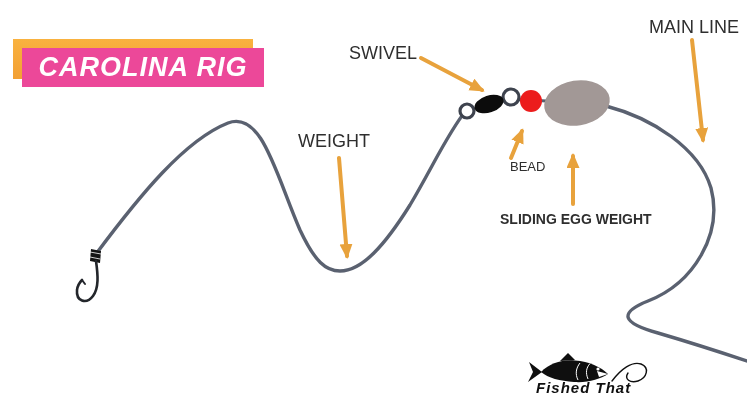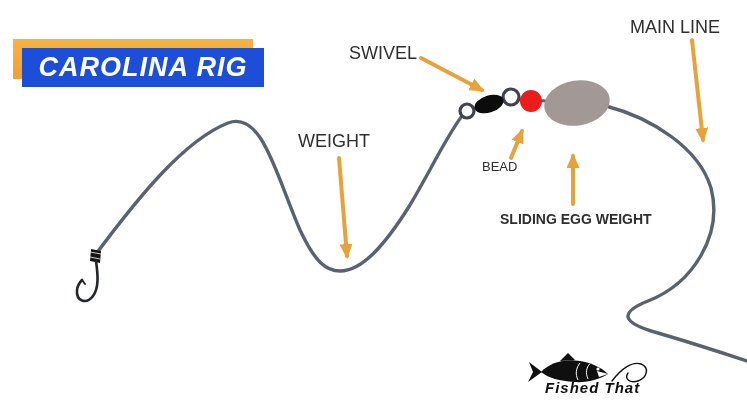--- a/index.html
+++ b/index.html
@@ -12,48 +12,48 @@
   }
   .rig-svg{position:absolute;left:0;top:0;width:747px;height:420px;}
   
   .banner{position:absolute;left:0;top:0;width:280px;height:100px;}
   .banner-accent{
     position:absolute;left:13px;top:39px;width:240px;height:40px;
     background:linear-gradient(180deg,#f9b23f,#f2a034);
   }
   .banner-box{
     position:absolute;left:22px;top:48px;width:242px;height:39px;
-    background:#1d4ed8;
+    background:#ec4899;
     display:flex;align-items:center;justify-content:center;
   }
   .banner-box span{
     color:#ffffff;
     font-size:27px;
     font-weight:bold;
     font-style:italic;
     letter-spacing:1px;
     white-space:nowrap;
   }
   
   .label{
     position:absolute;
     color:#2e2e2e;
     white-space:nowrap;
     font-weight:400;
   }
   .lbl-swivel   {left:349px;top:43px;  font-size:18px;text-align:center;}
-  .lbl-mainline {left:630px;top:17px;  font-size:18px;}
+  .lbl-mainline {left:649px;top:17px;  font-size:18px;}
   .lbl-leader   {left:298px;top:131px; font-size:18px;}
-  .lbl-bead     {left:482px;top:159px; font-size:13px;}
+  .lbl-bead     {left:510px;top:159px; font-size:13px;}
   .lbl-weight   {left:500px;top:211px; font-size:14px;font-weight:bold;}
   
   .logo-text{
     position:absolute;left:536px;top:379px;
     font-size:15px;font-weight:bold;font-style:italic;
-    color:#0f0f0f;letter-spacing:1px;white-space:nowrap;margin-left:9px;
+    color:#0f0f0f;letter-spacing:1px;white-space:nowrap;
   }
 </style>
 </head>
 <body>
 
 <div class="canvas">
 
   <svg class="rig-svg" viewBox="0 0 747 420">
     <defs>
       <marker id="ah" markerUnits="userSpaceOnUse" markerWidth="18" markerHeight="15" refX="12" refY="6.5" orient="auto">

